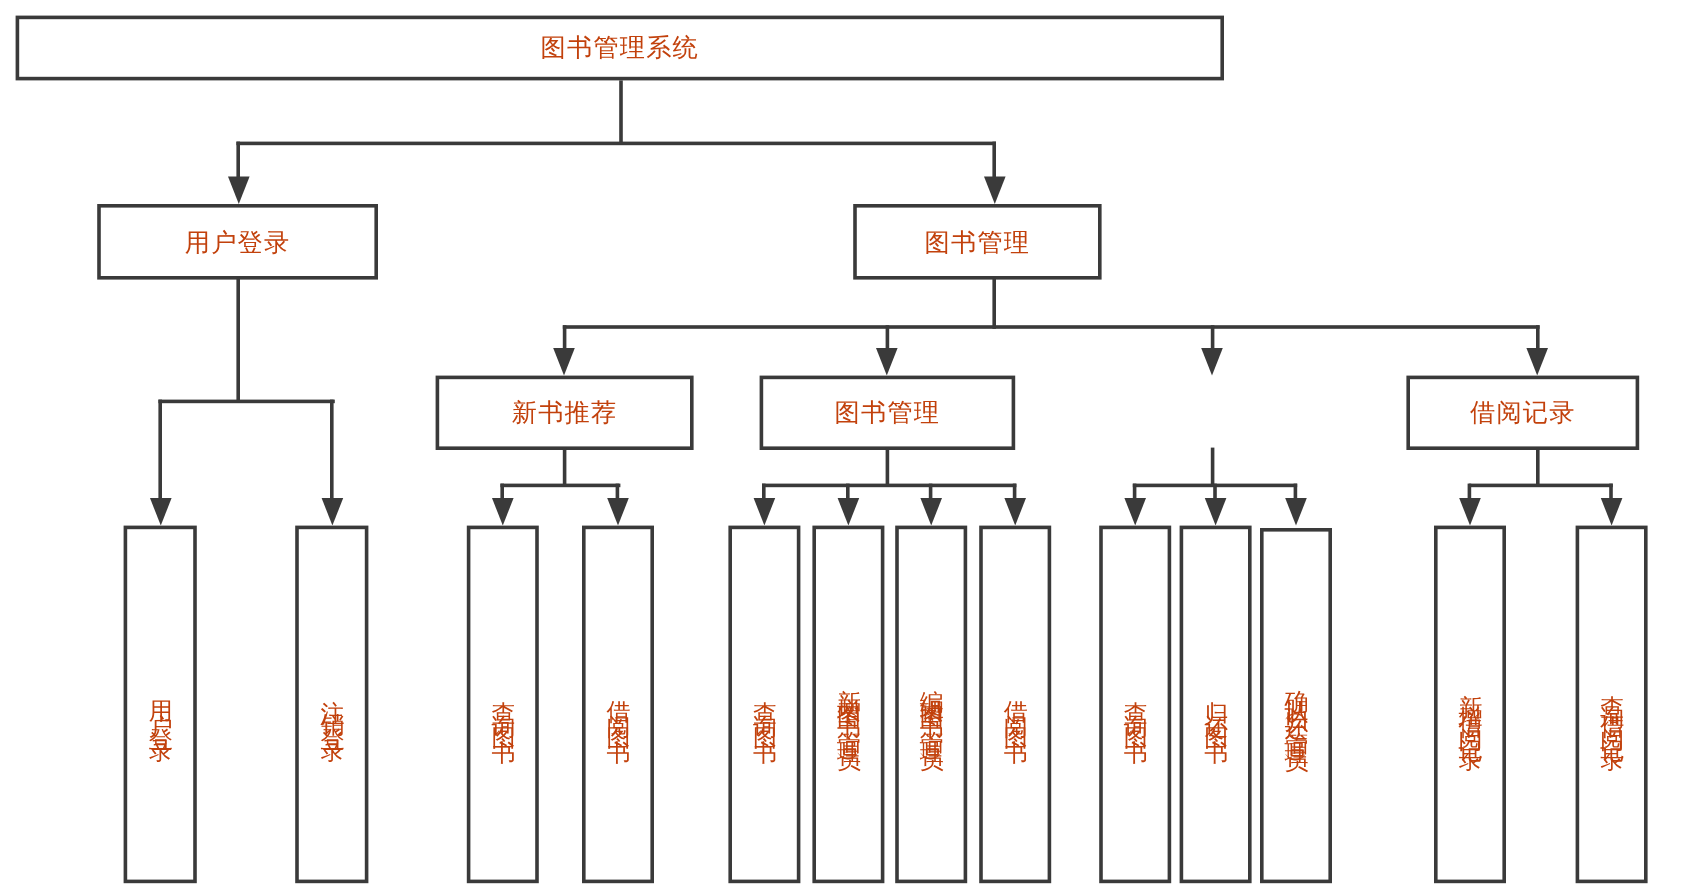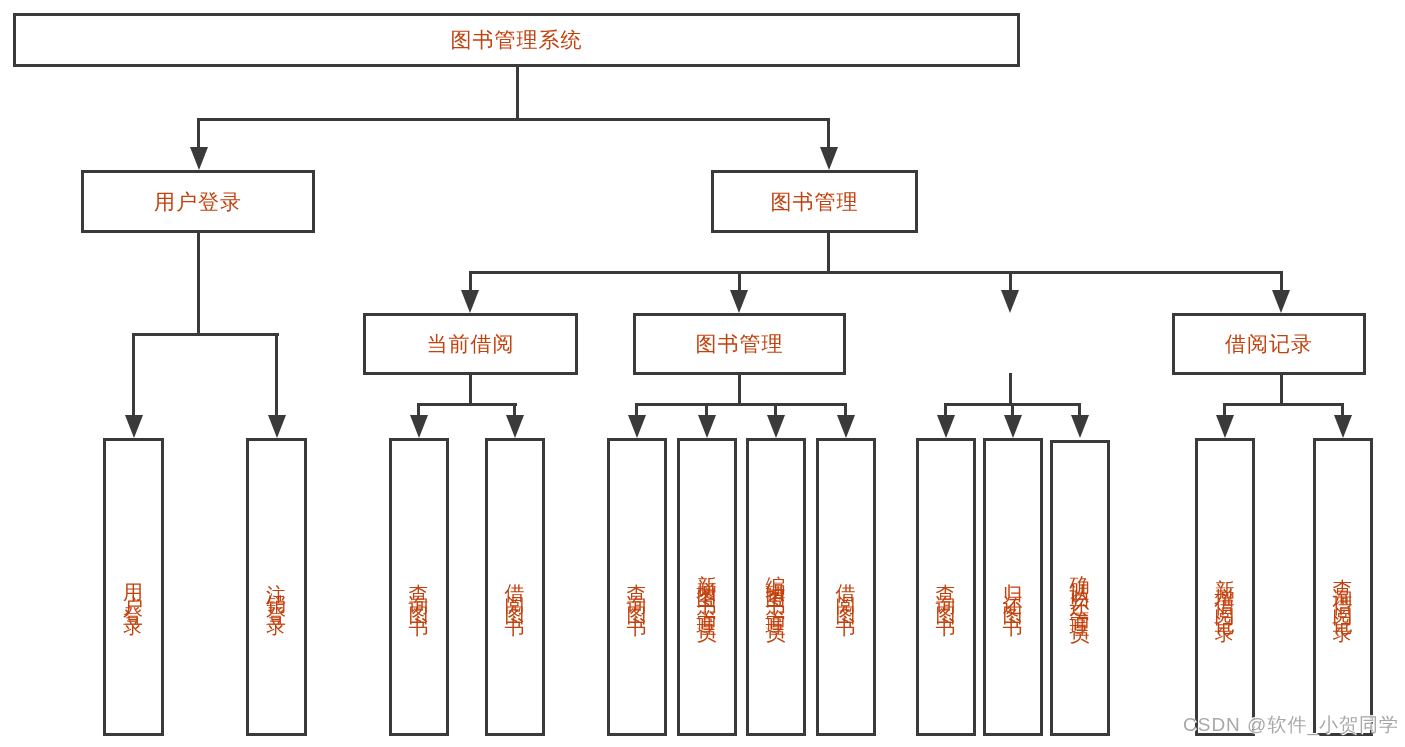--- a/index.html
+++ b/index.html
@@ -89,21 +89,21 @@
   <div class="vline" style="left:469px;top:271px;height:21px;"></div>
   <div class="vline" style="left:738px;top:271px;height:21px;"></div>
   <div class="vline" style="left:1009px;top:271px;height:21px;"></div>
   <div class="vline" style="left:1280px;top:271px;height:21px;"></div>
   <div class="arrow" style="left:461px;top:290px;"></div>
   <div class="arrow" style="left:730px;top:290px;"></div>
   <div class="arrow" style="left:1001px;top:290px;"></div>
   <div class="arrow" style="left:1272px;top:290px;"></div>
 
   <div class="box" style="left:363px;top:313px;width:215px;height:62px;">
-    <span>当前借阅</span>
+    <span>新书推荐</span>
   </div>
   <div class="box" style="left:633px;top:313px;width:213px;height:62px;">
     <span>图书管理</span>
   </div>
   <div class="box" style="left:1172px;top:313px;width:194px;height:62px;">
     <span>借阅记录</span>
   </div>
 
   <div class="vline" style="left:469px;top:373px;height:32px;"></div>
   <div class="hline" style="left:417px;top:403px;width:100px;"></div>
@@ -176,15 +176,14 @@
     <span>确认归还（管理员）</span>
   </div>
 
   <div class="box vbox" style="left:1195px;top:438px;width:60px;height:298px;letter-spacing:9px;">
     <span>新增借阅记录</span>
   </div>
   <div class="box vbox" style="left:1313px;top:438px;width:60px;height:298px;letter-spacing:9px;">
     <span>查询借阅记录</span>
   </div>
 
-  <div class="watermark">CSDN @软件_小贺同学</div>
 
 </div>
 
 </body></html>

